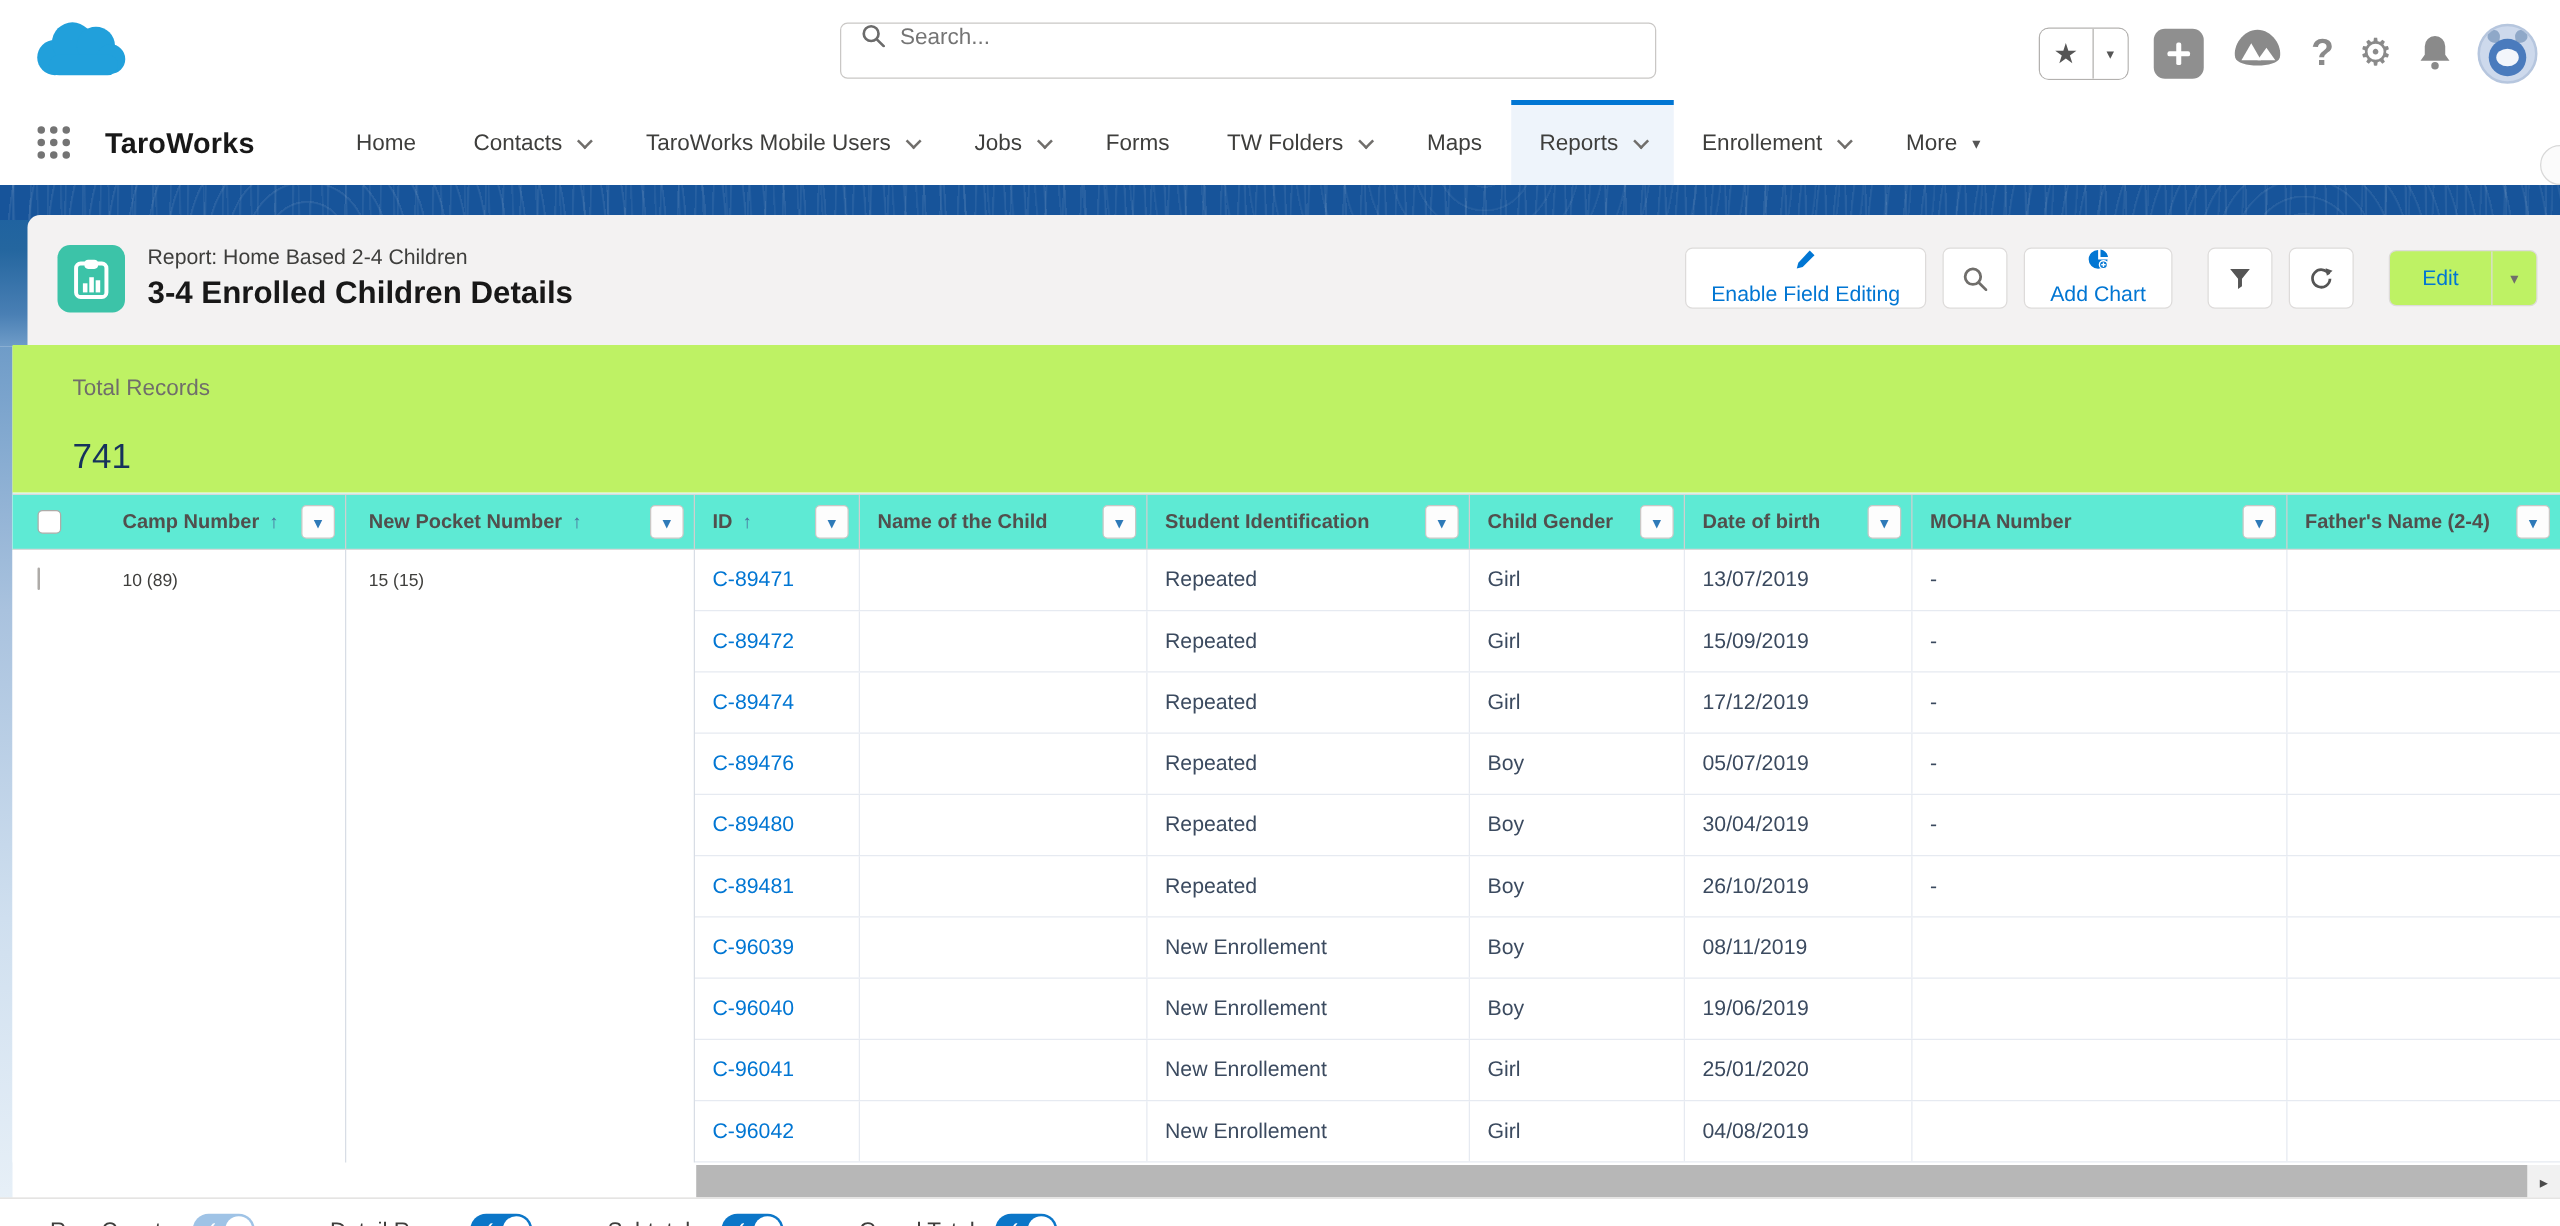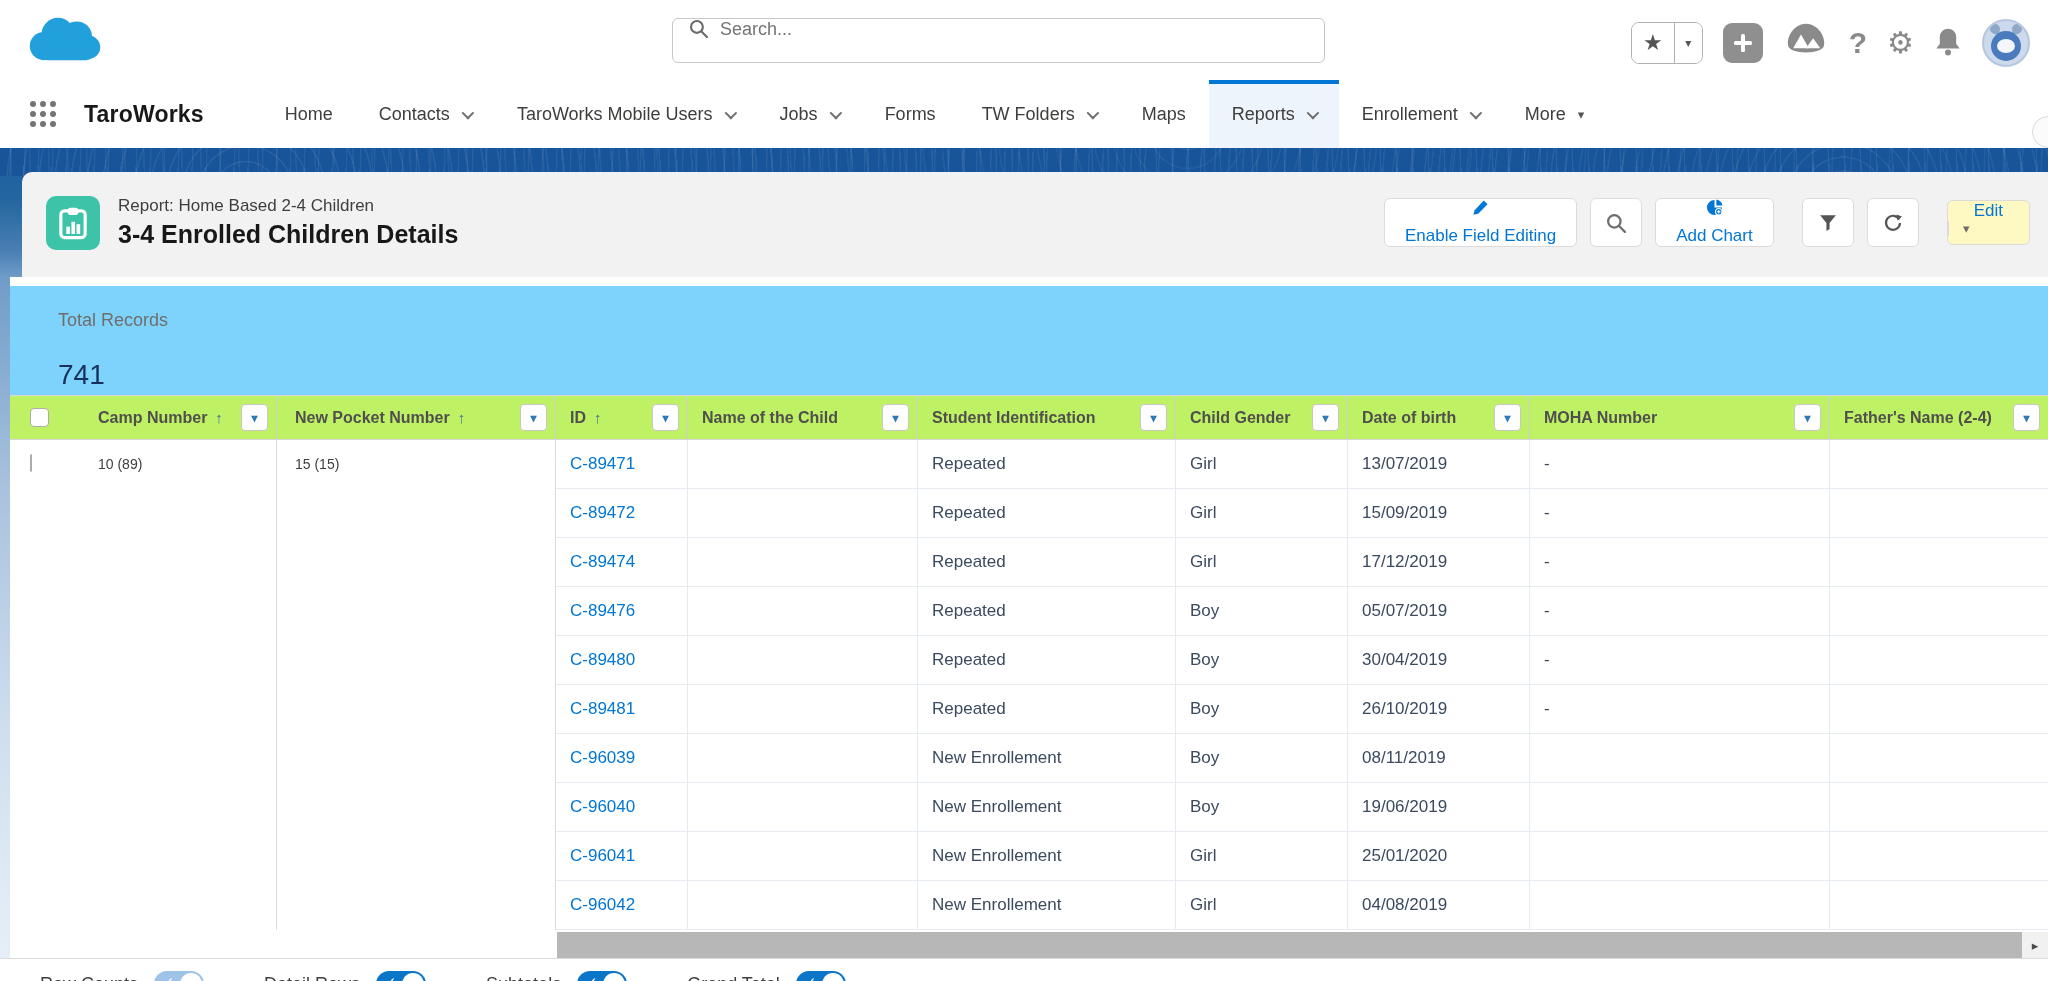--- a/index.html
+++ b/index.html
@@ -52,36 +52,36 @@
   .rep-text { margin-left:18px; }
   .rep-bc { font-size:17px; color:#3e3e3c; }
   .rep-title { font-size:25px; font-weight:bold; color:#181818; margin-top:4px; }
   .hdr-actions { margin-left:auto; display:flex; align-items:center; }
   .btn { height:49px; background:#fff; border:1px solid #dddbda; border-radius:6px; display:flex; align-items:center;
     justify-content:center; font-size:17px; color:#0176d3; cursor:pointer;flex-direction:column; }
   .btn + .btn { margin-left:13px; }
   .btn.txt { padding:0 20px; gap:10px; }
   .btn.sq { width:52px; }
   .btn.gap-l { margin-left:28px; }
-  .btn-edit { display:flex; margin-left:28px; height:45px; border:1px solid #dddbda; border-radius:6px; background:#fef9c3; overflow:hidden;flex-direction:column; }
+  .btn-edit { display:flex; margin-left:28px; height:45px; border:1px solid #dddbda; border-radius:6px; background:#bef264; overflow:hidden; }
   .btn-edit .main { padding:0 26px; display:flex; align-items:center; font-size:17px; color:#0176d3; cursor:pointer; }
   .btn-edit .caret { width:36px; display:flex; align-items:center; justify-content:center; border-left:1px solid #dddbda; color:#706e6b; font-size:13px; cursor:pointer; }
 
   
   .left-strip { position:absolute; top:277px; left:0; width:10px; height:704px;
     background:linear-gradient(180deg,#6f9cc8 0%, #a9c2de 30%, #cfdfef 65%, #e9f1f8 100%); }
 
   
-  .stats { position:absolute; top:286px; left:10px; right:0; height:118px; background:#7dd3fc; padding:24px 0 0 48px; }
+  .stats { position:absolute; top:276px; left:10px; right:0; height:118px; background:#bef264; padding:24px 0 0 48px; }
   .stats-label { font-size:18px; color:#706e6b; }
   .stats-value { font-size:28px; color:#16325c; margin-top:28px; }
 
   
   .tbl { position:absolute; top:395px; left:10px; right:0; height:535px; background:#fff; }
-  .thead { display:flex; height:45px; background:#bef264; border-top:1px solid #d8d8d8; border-bottom:1px solid #d8d8d8; }
+  .thead { display:flex; height:45px; background:#5eead4; border-top:1px solid #d8d8d8; border-bottom:1px solid #d8d8d8; }
   .th { display:flex; align-items:center; font-size:16px; font-weight:bold; color:#514f4d; border-right:1px solid #d0cfce; padding:0 8px 0 14px; position:relative; }
   .th .sort { color:#4a6e9b; font-weight:normal; margin-left:8px; font-size:15px; }
   .menu-btn { margin-left:auto; width:27px; height:27px; border:1px solid #c9c7c5; border-radius:4px; background:#fdfdfd;
     color:#2e7ab8; font-size:12px; display:flex; align-items:center; justify-content:center; cursor:pointer; flex:0 0 auto; }
   .col-check { width:52px; border-right:none !important; padding-left:20px !important; }
   .col-camp  { width:215px; padding-left:36px !important; }
   .col-pocket{ width:279px; padding-left:18px !important; }
   .col-id    { width:132px; }
   .col-name  { width:230px; }
   .col-sid   { width:258px; }

